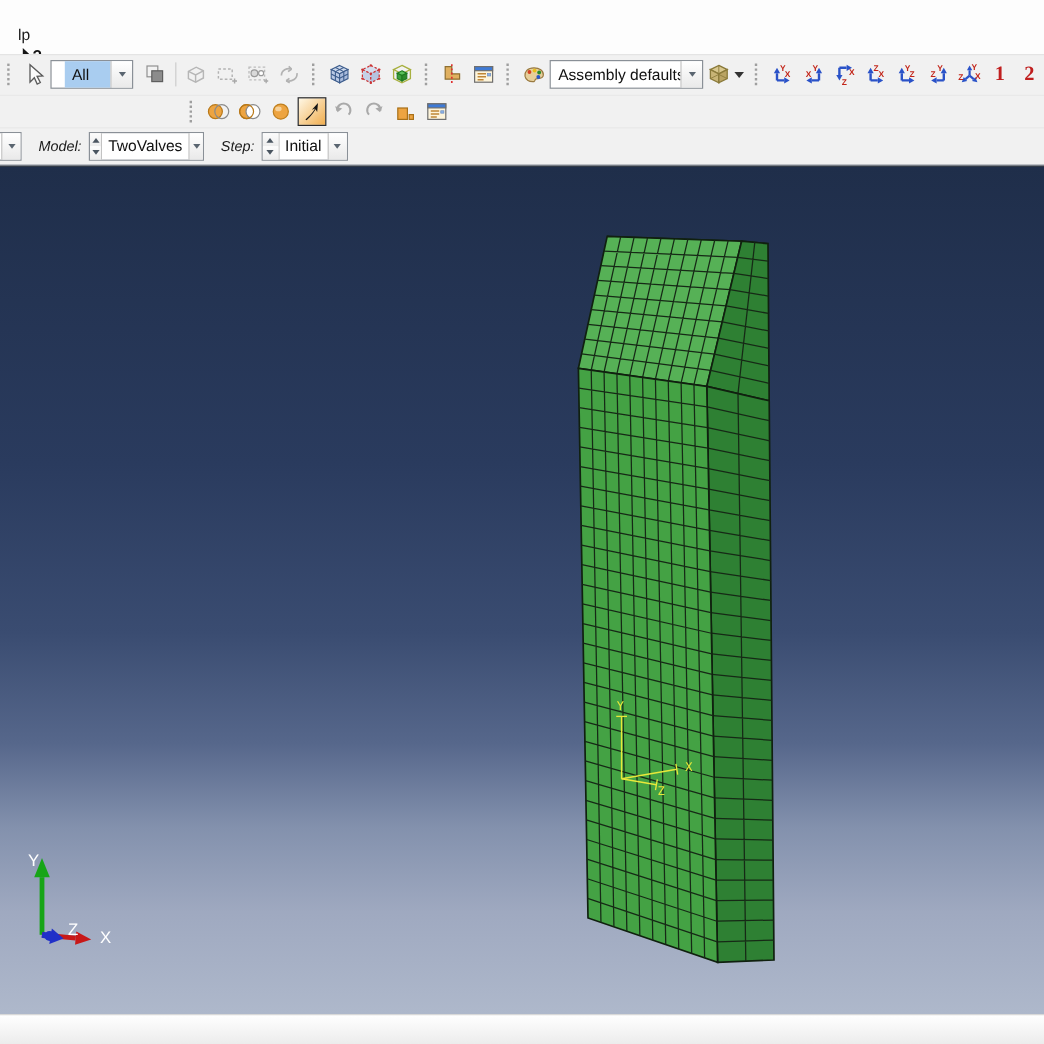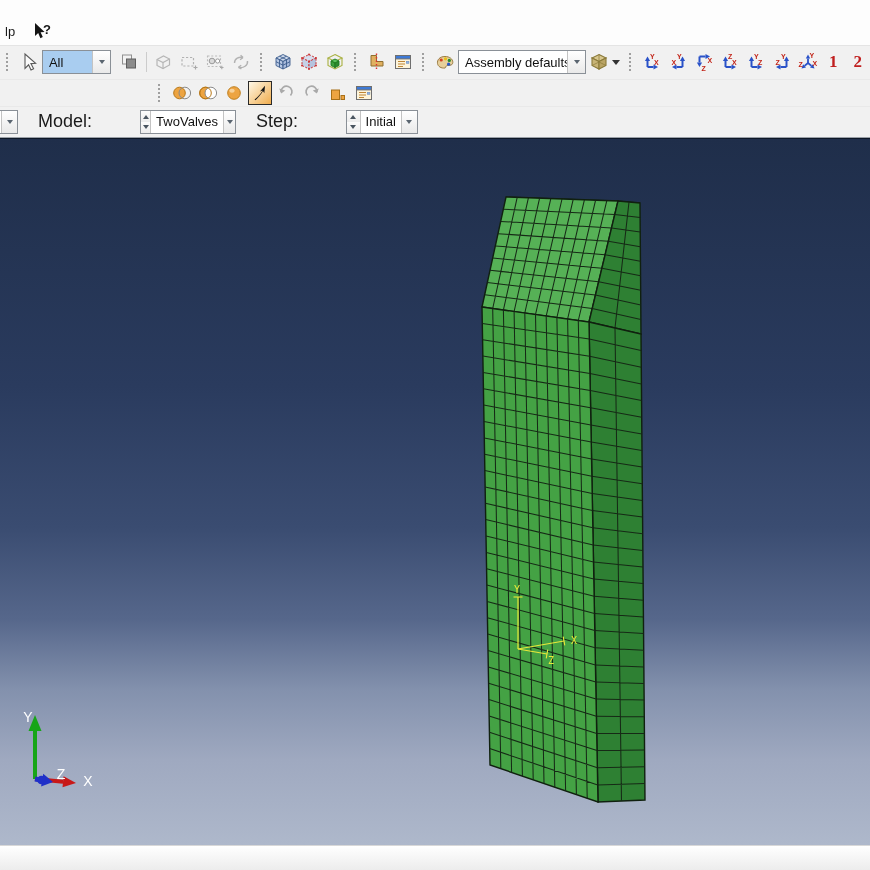--- a/index.html
+++ b/index.html
@@ -1,47 +1,47 @@
 <!DOCTYPE html>
 <html><head>
 <meta charset="utf-8">
 <style>
   html,body{margin:0;padding:0;background:#ffffff;}
   body{width:870px;height:870px;overflow:hidden;font-family:"Liberation Sans",sans-serif;-webkit-font-smoothing:antialiased;}
   .app{width:870px;height:870px;display:flex;flex-direction:column;background:#f1f1f1;}
 
   
   .header{height:45px;background:#fdfdfd;display:flex;align-items:flex-end;}
-  .menurow{height:26px;display:flex;align-items:center;padding-left:2px;}
+  .menurow{height:26px;display:flex;align-items:center;padding-left:2px;flex-direction:column;}
   .menu-label{font-size:13px;color:#1a1a1a;padding:2px 3px;}
   .menu-help-btn{border:none;background:transparent;margin-left:10px;padding:0;width:26px;height:22px;}
 
   
   .trow{display:flex;align-items:center;background:#f1f1f1;}
   #row1{height:33px;border-top:1px solid #e4e4e4;}
   #row2{height:26px;border-top:1px solid #e9e9e9;}
   #row3{height:31px;border-top:1px solid #e9e9e9;border-bottom:1px solid #9aa0a8;}
   .handle{width:4px;height:18px;border-left:2px dotted #9f9f9f;margin:0 5px 0 6px;}
   .sep{width:1px;height:20px;background:#cccccc;margin:0 4px;}
   .tbtn{width:24px;height:24px;border:1px solid transparent;background:transparent;padding:1px;margin:0 1px;display:flex;align-items:center;justify-content:center;box-sizing:border-box;}
   .tbtn.active{background:linear-gradient(135deg,#fff6dc,#efא 0) ,#f3b659;background:linear-gradient(135deg,#fff8e6 0%,#f0ad4e 100%);border:1.5px solid #2a2a2a;}
   .tbtn.menu-btn{width:36px;}
   .caret{width:0;height:0;border:4px solid transparent;border-top:5px solid #333;margin-left:3px;margin-top:4px;}
   .vpnum{color:#c01f1f;font-weight:bold;font-size:17px;margin:0 8px;font-family:"Liberation Serif",serif;}
 
   
   .combo{display:flex;align-items:center;border:1px solid #8a9097;background:#ffffff;height:24px;font-size:13px;box-sizing:border-box;}
   .combo .val{padding:0 6px;flex:1;white-space:nowrap;overflow:hidden;color:#111;}
-  .combo.blue .val{background:#a9cdf0;align-self:stretch;display:flex;align-items:center;}
+  .combo.blue .val{background:#a9cdf0;align-self:stretch;display:flex;align-items:center;margin-left:11px;}
   .chev{width:17px;align-self:stretch;background:linear-gradient(#ffffff,#e9e9e9);border-left:1px solid #c3c3c3;display:flex;align-items:flex-start;justify-content:center;}
   .chev::after{content:"";width:0;height:0;border:3.6px solid transparent;border-top:4.6px solid #5a6570;margin-top:9px;}
   .combo.partial{width:30px;margin-left:-12px;}
 
-  .ctx-label{font-size:18px;color:#1a1a1a;margin:0 6px 0 20px;}
-  .spincombo{display:flex;align-items:stretch;border:1px solid #8a9097;background:#fff;height:24px;font-size:13px;box-sizing:border-box;margin-left:42px;}
+  .ctx-label{font-size:12px;color:#1a1a1a;margin:0 6px 0 14px;font-style:italic;}
+  .spincombo{display:flex;align-items:stretch;border:1px solid #8a9097;background:#fff;height:24px;font-size:13px;box-sizing:border-box;}
   .spincombo .val{display:flex;align-items:center;padding:0 5px;flex:1;white-space:nowrap;color:#111;}
   .spin{width:14px;display:flex;flex-direction:column;border-right:1px solid #c3c3c3;}
   .spin i{flex:1;display:flex;align-items:center;justify-content:center;background:linear-gradient(#fcfcfc,#ececec);}
   .spin i.up::after{content:"";border:3px solid transparent;border-bottom:4px solid #4a5560;margin-top:-2px;}
   .spin i.dn::after{content:"";border:3px solid transparent;border-top:4px solid #4a5560;margin-bottom:-2px;}
 
   
   .viewport{position:relative;height:709px;border-top:1px solid #0d1726;overflow:hidden;}
   .viewport svg{position:absolute;left:0;top:0;}
 

